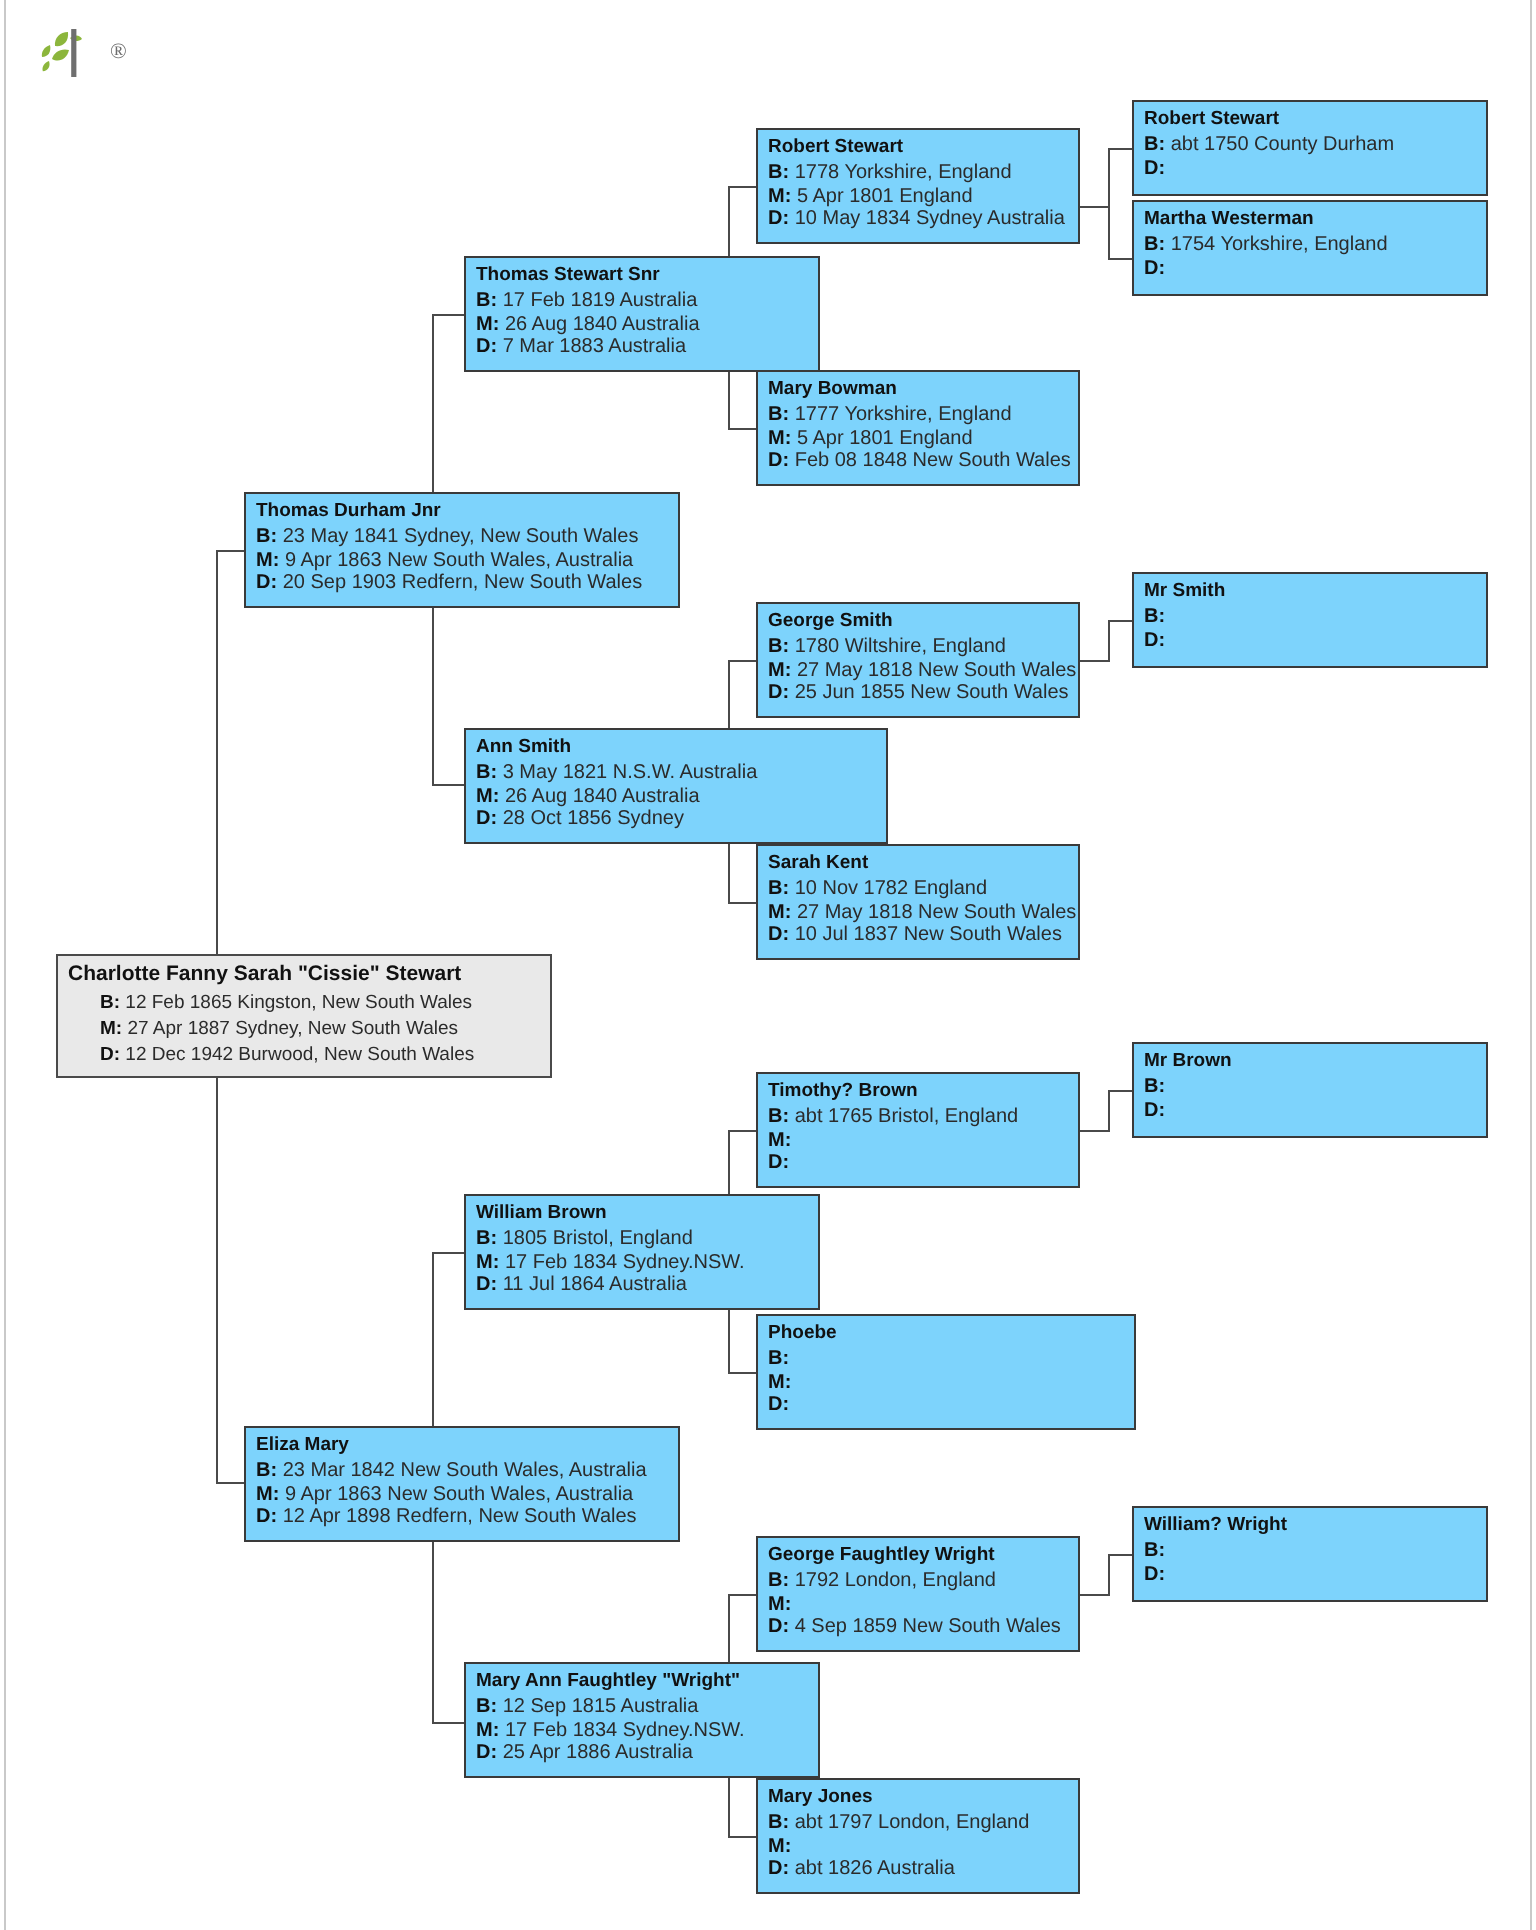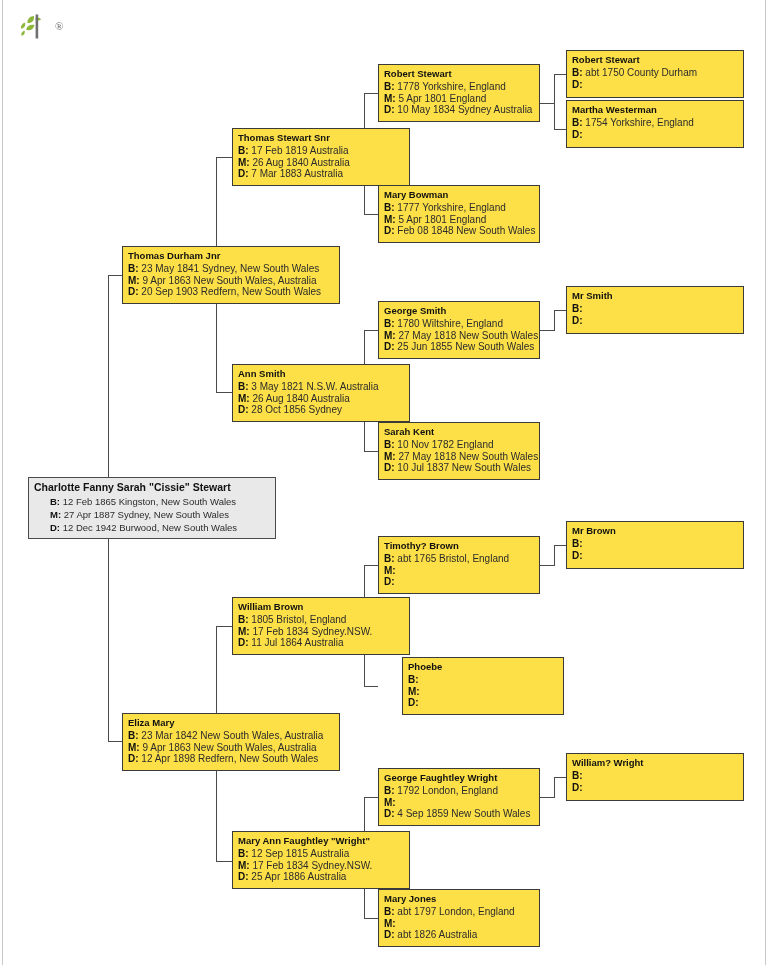--- a/index.html
+++ b/index.html
@@ -86,21 +86,21 @@
     background: #4a4a4a;
   }
   .conn.h { height: 1px; }
   .conn.v { width: 1px; }
 
   
   .person {
     position: absolute;
     box-sizing: border-box;
     border: 1px solid #3a3a3a;
-    background: #fde047;
+    background: #7dd3fc;
     padding: 3px 5px 4px 5px;
     overflow: hidden;
   }
   .person.shaded {
     background: #e9e9e9;
     border-color: #4a4a4a;
   }
   .person .pname {
     font-size: 9.5px;
     font-weight: 700;
@@ -261,21 +261,21 @@
     <div class="pfact"><b>D:</b> <span>10 Jul 1837 New South Wales</span></div>
   </div>
 
   <div class="person" style="left:378px; top:536px; width:162px; height:58px;">
     <div class="pname">Timothy? Brown</div>
     <div class="pfact"><b>B:</b> <span>abt 1765 Bristol, England</span></div>
     <div class="pfact"><b>M:</b> <span></span></div>
     <div class="pfact"><b>D:</b> <span></span></div>
   </div>
 
-  <div class="person" style="left:378px; top:657px; width:162px; height:58px;margin-left:24px;">
+  <div class="person" style="left:378px; top:657px; width:190px; height:58px;">
     <div class="pname">Phoebe</div>
     <div class="pfact"><b>B:</b> <span></span></div>
     <div class="pfact"><b>M:</b> <span></span></div>
     <div class="pfact"><b>D:</b> <span></span></div>
   </div>
 
   <div class="person" style="left:378px; top:768px; width:162px; height:58px;">
     <div class="pname">George Faughtley Wright</div>
     <div class="pfact"><b>B:</b> <span>1792 London, England</span></div>
     <div class="pfact"><b>M:</b> <span></span></div>
@@ -289,21 +289,21 @@
     <div class="pfact"><b>D:</b> <span>abt 1826 Australia</span></div>
   </div>
 
   <div class="person" style="left:232px; top:128px; width:178px; height:58px;">
     <div class="pname">Thomas Stewart Snr</div>
     <div class="pfact"><b>B:</b> <span>17 Feb 1819 Australia</span></div>
     <div class="pfact"><b>M:</b> <span>26 Aug 1840 Australia</span></div>
     <div class="pfact"><b>D:</b> <span>7 Mar 1883 Australia</span></div>
   </div>
 
-  <div class="person" style="left:232px; top:364px; width:178px; height:58px;">
+  <div class="person" style="left:232px; top:364px; width:212px; height:58px;">
     <div class="pname">Ann Smith</div>
     <div class="pfact"><b>B:</b> <span>3 May 1821 N.S.W. Australia</span></div>
     <div class="pfact"><b>M:</b> <span>26 Aug 1840 Australia</span></div>
     <div class="pfact"><b>D:</b> <span>28 Oct 1856 Sydney</span></div>
   </div>
 
   <div class="person" style="left:232px; top:597px; width:178px; height:58px;">
     <div class="pname">William Brown</div>
     <div class="pfact"><b>B:</b> <span>1805 Bristol, England</span></div>
     <div class="pfact"><b>M:</b> <span>17 Feb 1834 Sydney.NSW.</span></div>

